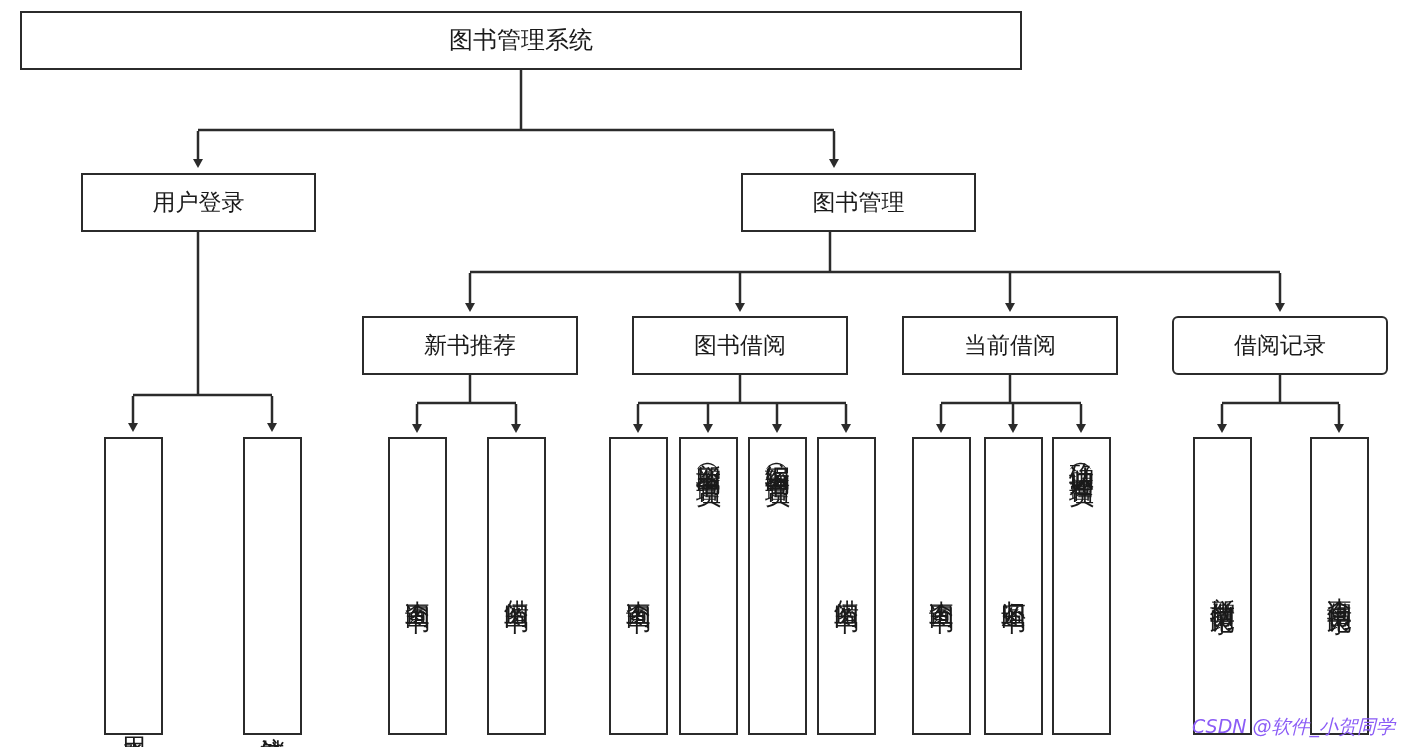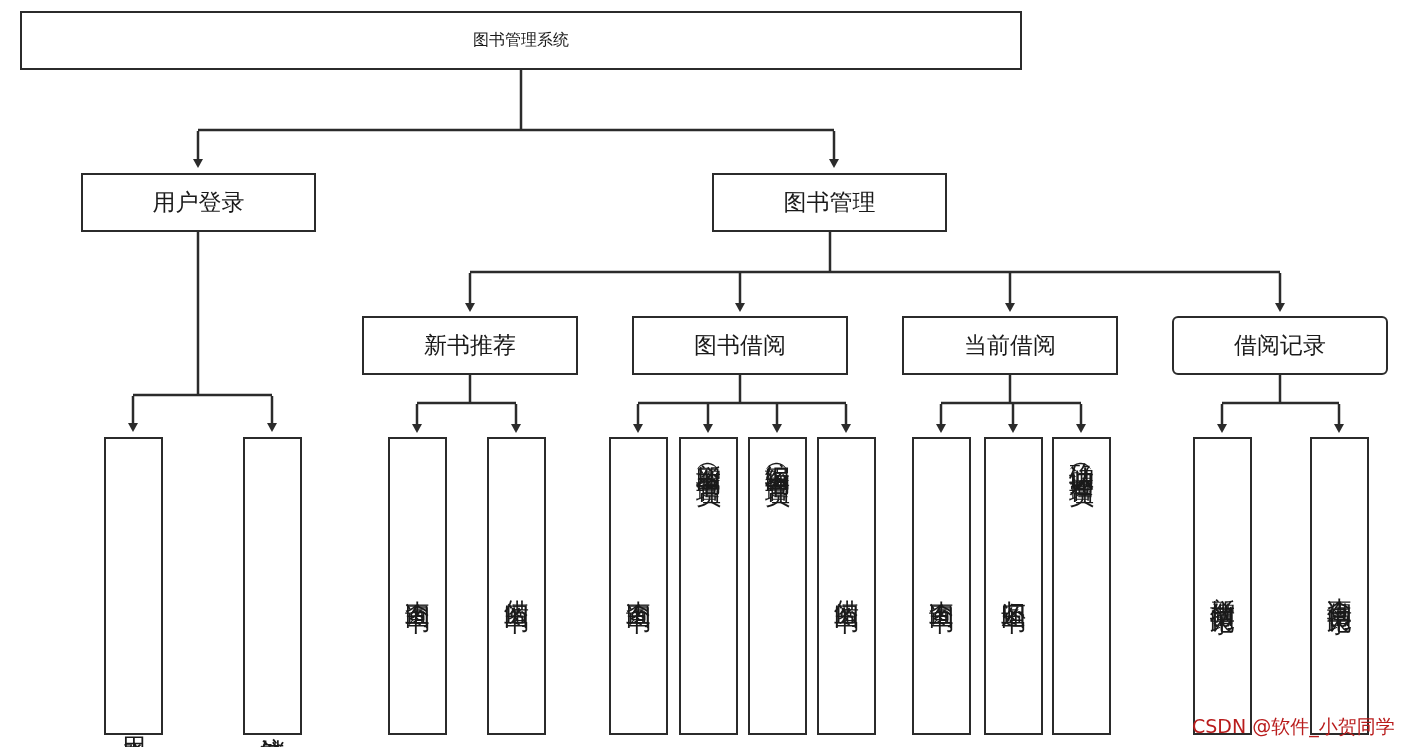--- a/index.html
+++ b/index.html
@@ -37,21 +37,21 @@
   }
   .node .label {
     color: #1a1a1a;
     white-space: nowrap;
     line-height: 1.18;
   }
   .node-h .label {
     font-size: 23px;
   }
   .node-root .label {
-    font-size: 16px;
+    font-size: 24px;
   }
   .node-v {
     align-items: center;
     justify-content: center;
     padding: 4px 0;
   }
   .node-v .label {
     writing-mode: vertical-rl;
     text-orientation: upright;
     font-size: 25px;
@@ -62,24 +62,25 @@
     align-items: flex-end;
     justify-content: center;
   }
   .node-v.align-top {
     align-items: flex-start;
     justify-content: center;
   }
   .watermark {
     position: absolute;
     z-index: 6;
-    color: #b91c1c;
+    color: #8b5cf6;
     font-size: 19px;
     white-space: nowrap;
     pointer-events: none;
+    font-style: italic;
   }
 </style>
 </head>
 <body>
 
 <div id="diagram-root">
 
   <svg id="diagram-svg" viewBox="0 0 1405 747" xmlns="http://www.w3.org/2000/svg">
     <defs>
       <marker id="arrowhead" markerWidth="9" markerHeight="10" refX="1" refY="5" orient="auto" markerUnits="userSpaceOnUse">
@@ -143,21 +144,21 @@
   </svg>
 
   <div class="node node-h node-root" style="left:20px; top:11px; width:1002px; height:59px;">
     <span class="label">图书管理系统</span>
   </div>
 
   <div class="node node-h" style="left:81px; top:173px; width:235px; height:59px;">
     <span class="label">用户登录</span>
   </div>
 
-  <div class="node node-h" style="left:712px; top:173px; width:235px; height:59px;">
+  <div class="node node-h" style="left:741px; top:173px; width:235px; height:59px;">
     <span class="label">图书管理</span>
   </div>
 
   <div class="node node-h" style="left:362px; top:316px; width:216px; height:59px;">
     <span class="label">新书推荐</span>
   </div>
 
   <div class="node node-h" style="left:632px; top:316px; width:216px; height:59px;font-family:Liberation Serif, serif;">
     <span class="label">图书借阅</span>
   </div>

